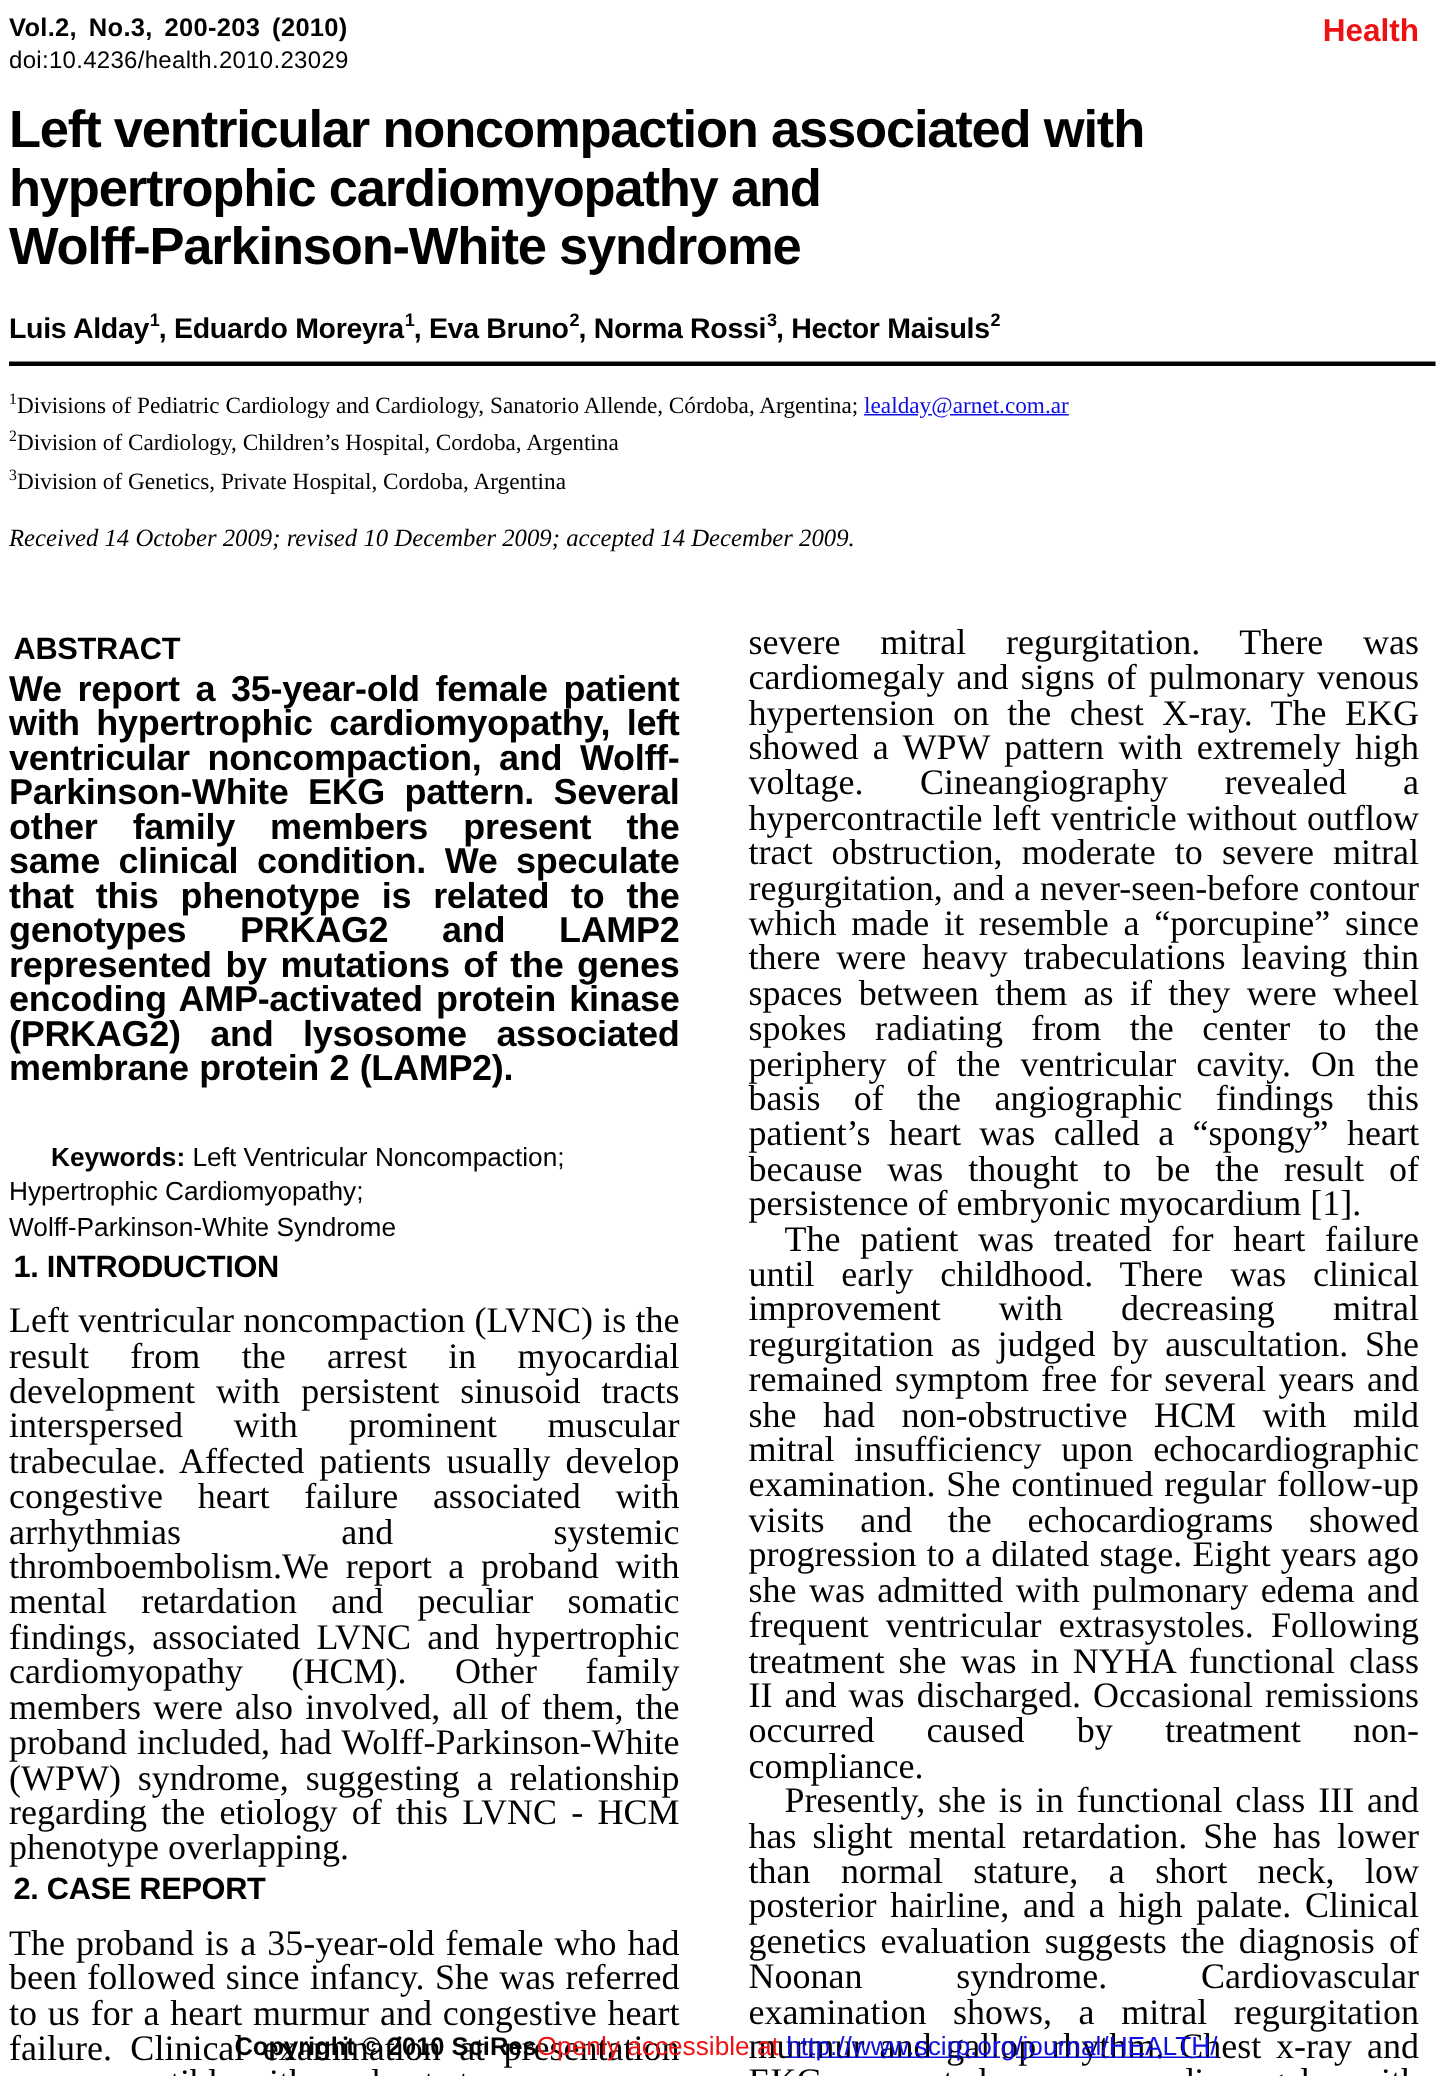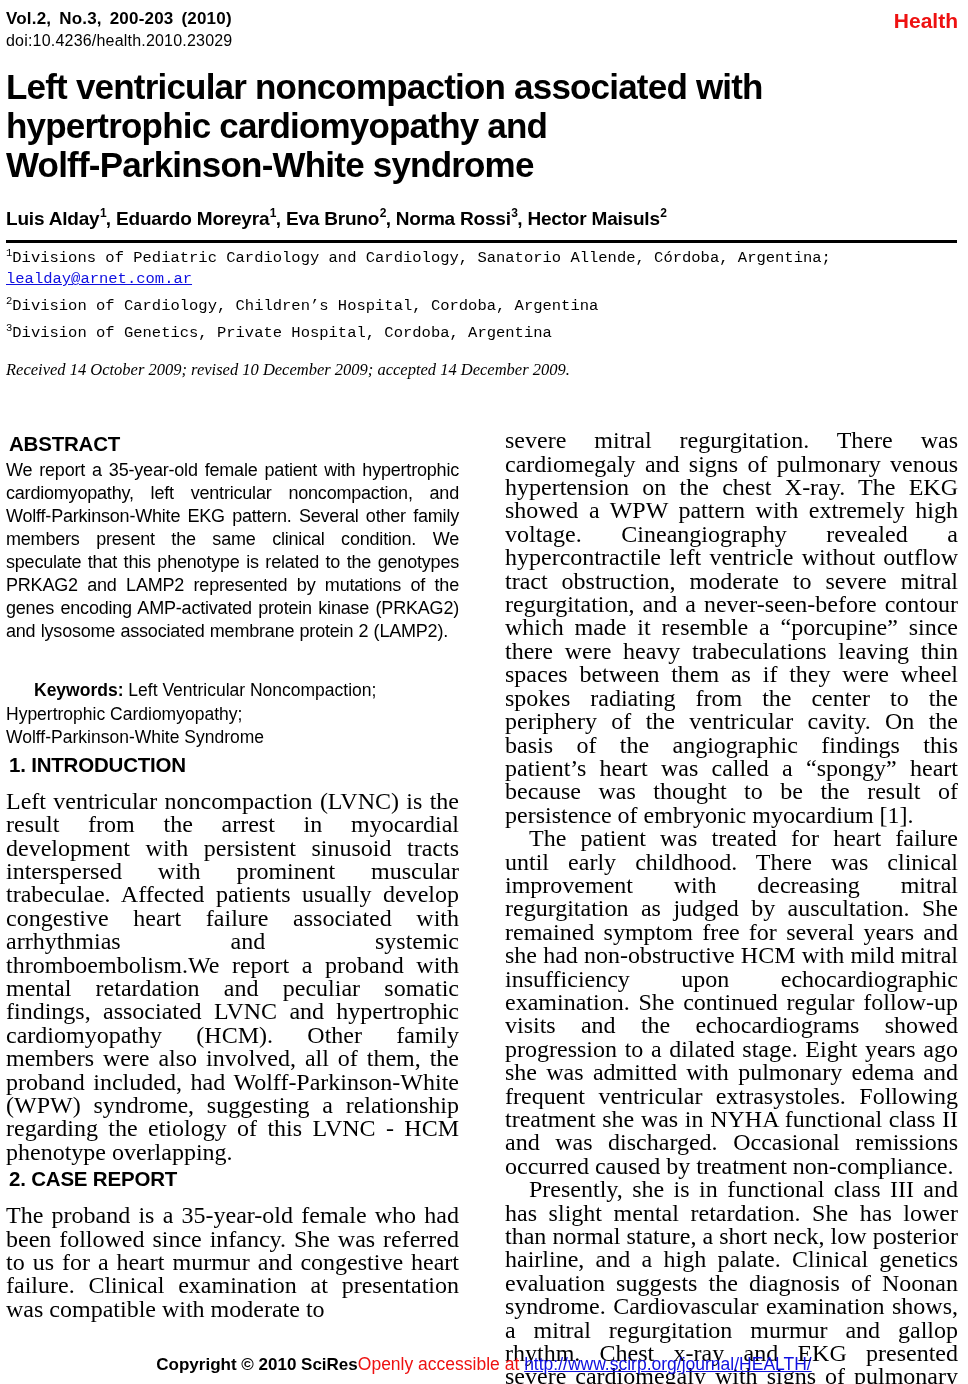--- a/index.html
+++ b/index.html
@@ -8,21 +8,21 @@
     background: #ffffff;
     width: 968px;
     height: 1384px;
     overflow: hidden;
   }
   .page {
     position: relative;
     width: 968px;
     height: 1384px;
     box-sizing: border-box;
-    padding: 9px 10px 0 6px;
+    padding: 9px 22px 0 6px;
     font-family: "Liberation Sans", sans-serif;
     color: #000;
   }
   
   .header {
     display: flex;
     justify-content: space-between;
     align-items: flex-start;
   }
   .vol-line {
@@ -63,21 +63,22 @@
     left: 0.5px;
   }
   .rule {
     border: 0;
     border-top: 3px solid #000;
     margin: 9px 0 0 0;
     width: 951px;
   }
   
   .affiliations {
-    font-family: Liberation Mono, monospace;
+    margin-top: 12px;
+    font-family: Liberation Serif, serif;
     font-size: 15.5px;
     line-height: 21.5px;
   }
   .affiliations sup {
     font-size: 10.5px;
   }
   .affiliations a, .footer a {
     color: var(--link-blue, #0000ee);
     text-decoration: underline;
     cursor: pointer;
@@ -98,22 +99,22 @@
     width: 455px;
   }
   h2.section-heading {
     font-size: 20.5px;
     font-weight: 700;
     margin: 3px;
     letter-spacing: -0.2px;
   }
   .abstract-body {
     margin: 1px 0 0 0;
-    font-weight: 400;
-    font-size: 18px;
+    font-weight: 700;
+    font-size: 24px;
     line-height: 23px;
     text-align: justify;
     word-spacing: 0.5px;
     letter-spacing: -0.2px;
   }
   .keywords {
     margin: 36px 0 0 0;
     font-size: 17.5px;
     line-height: 23.5px;
   }

